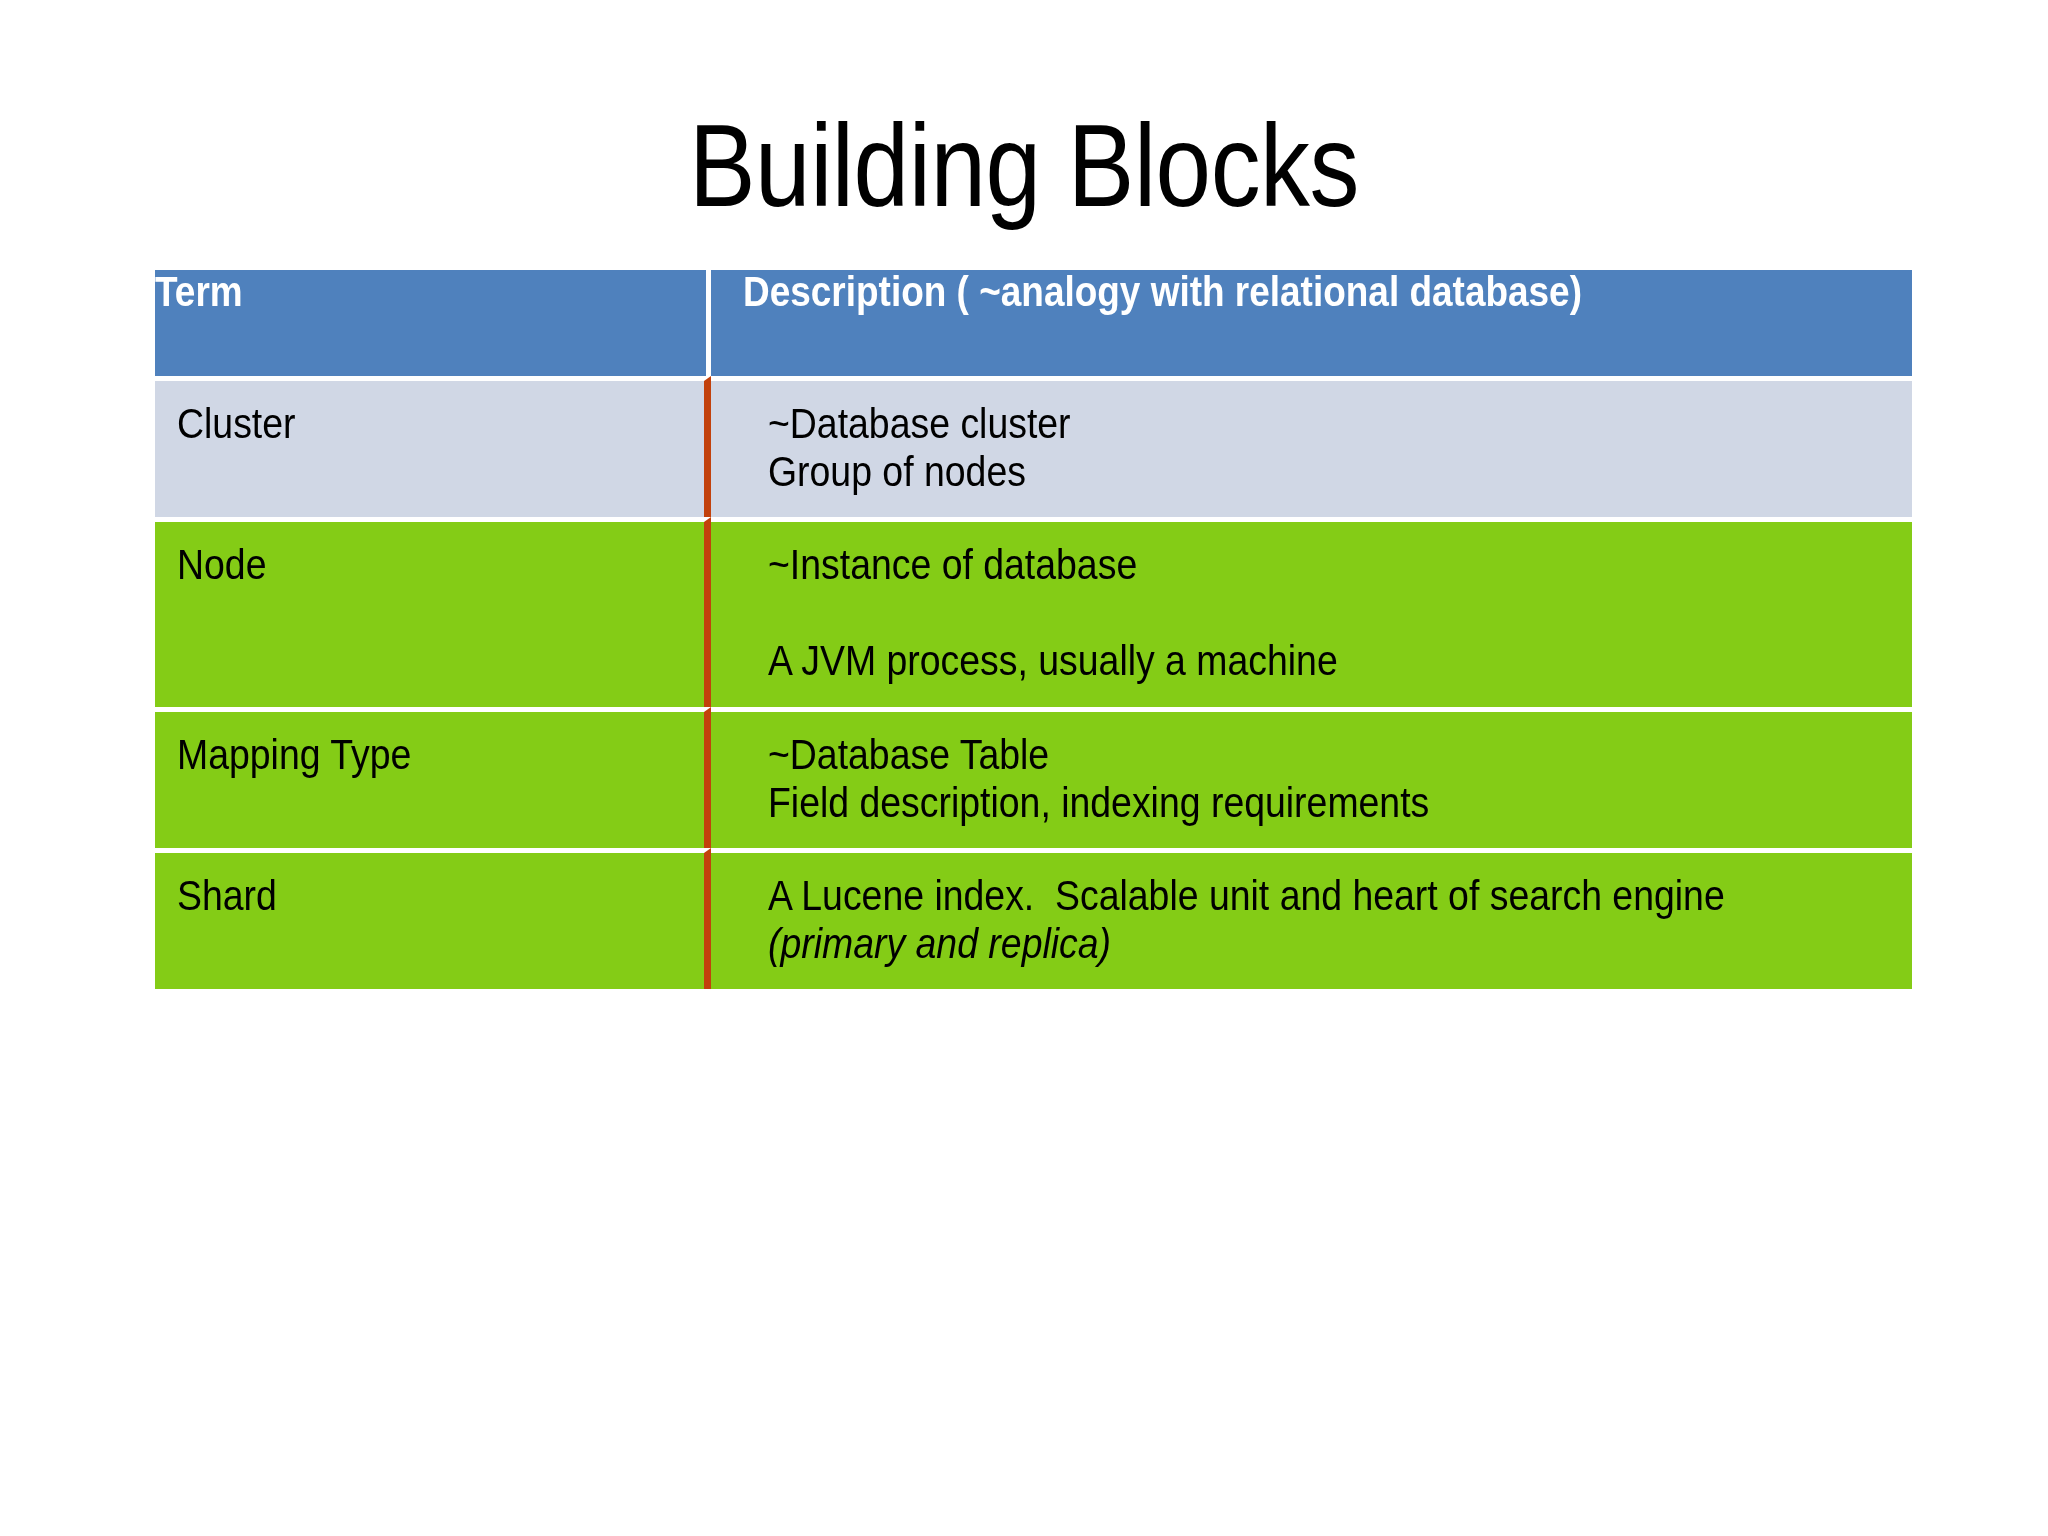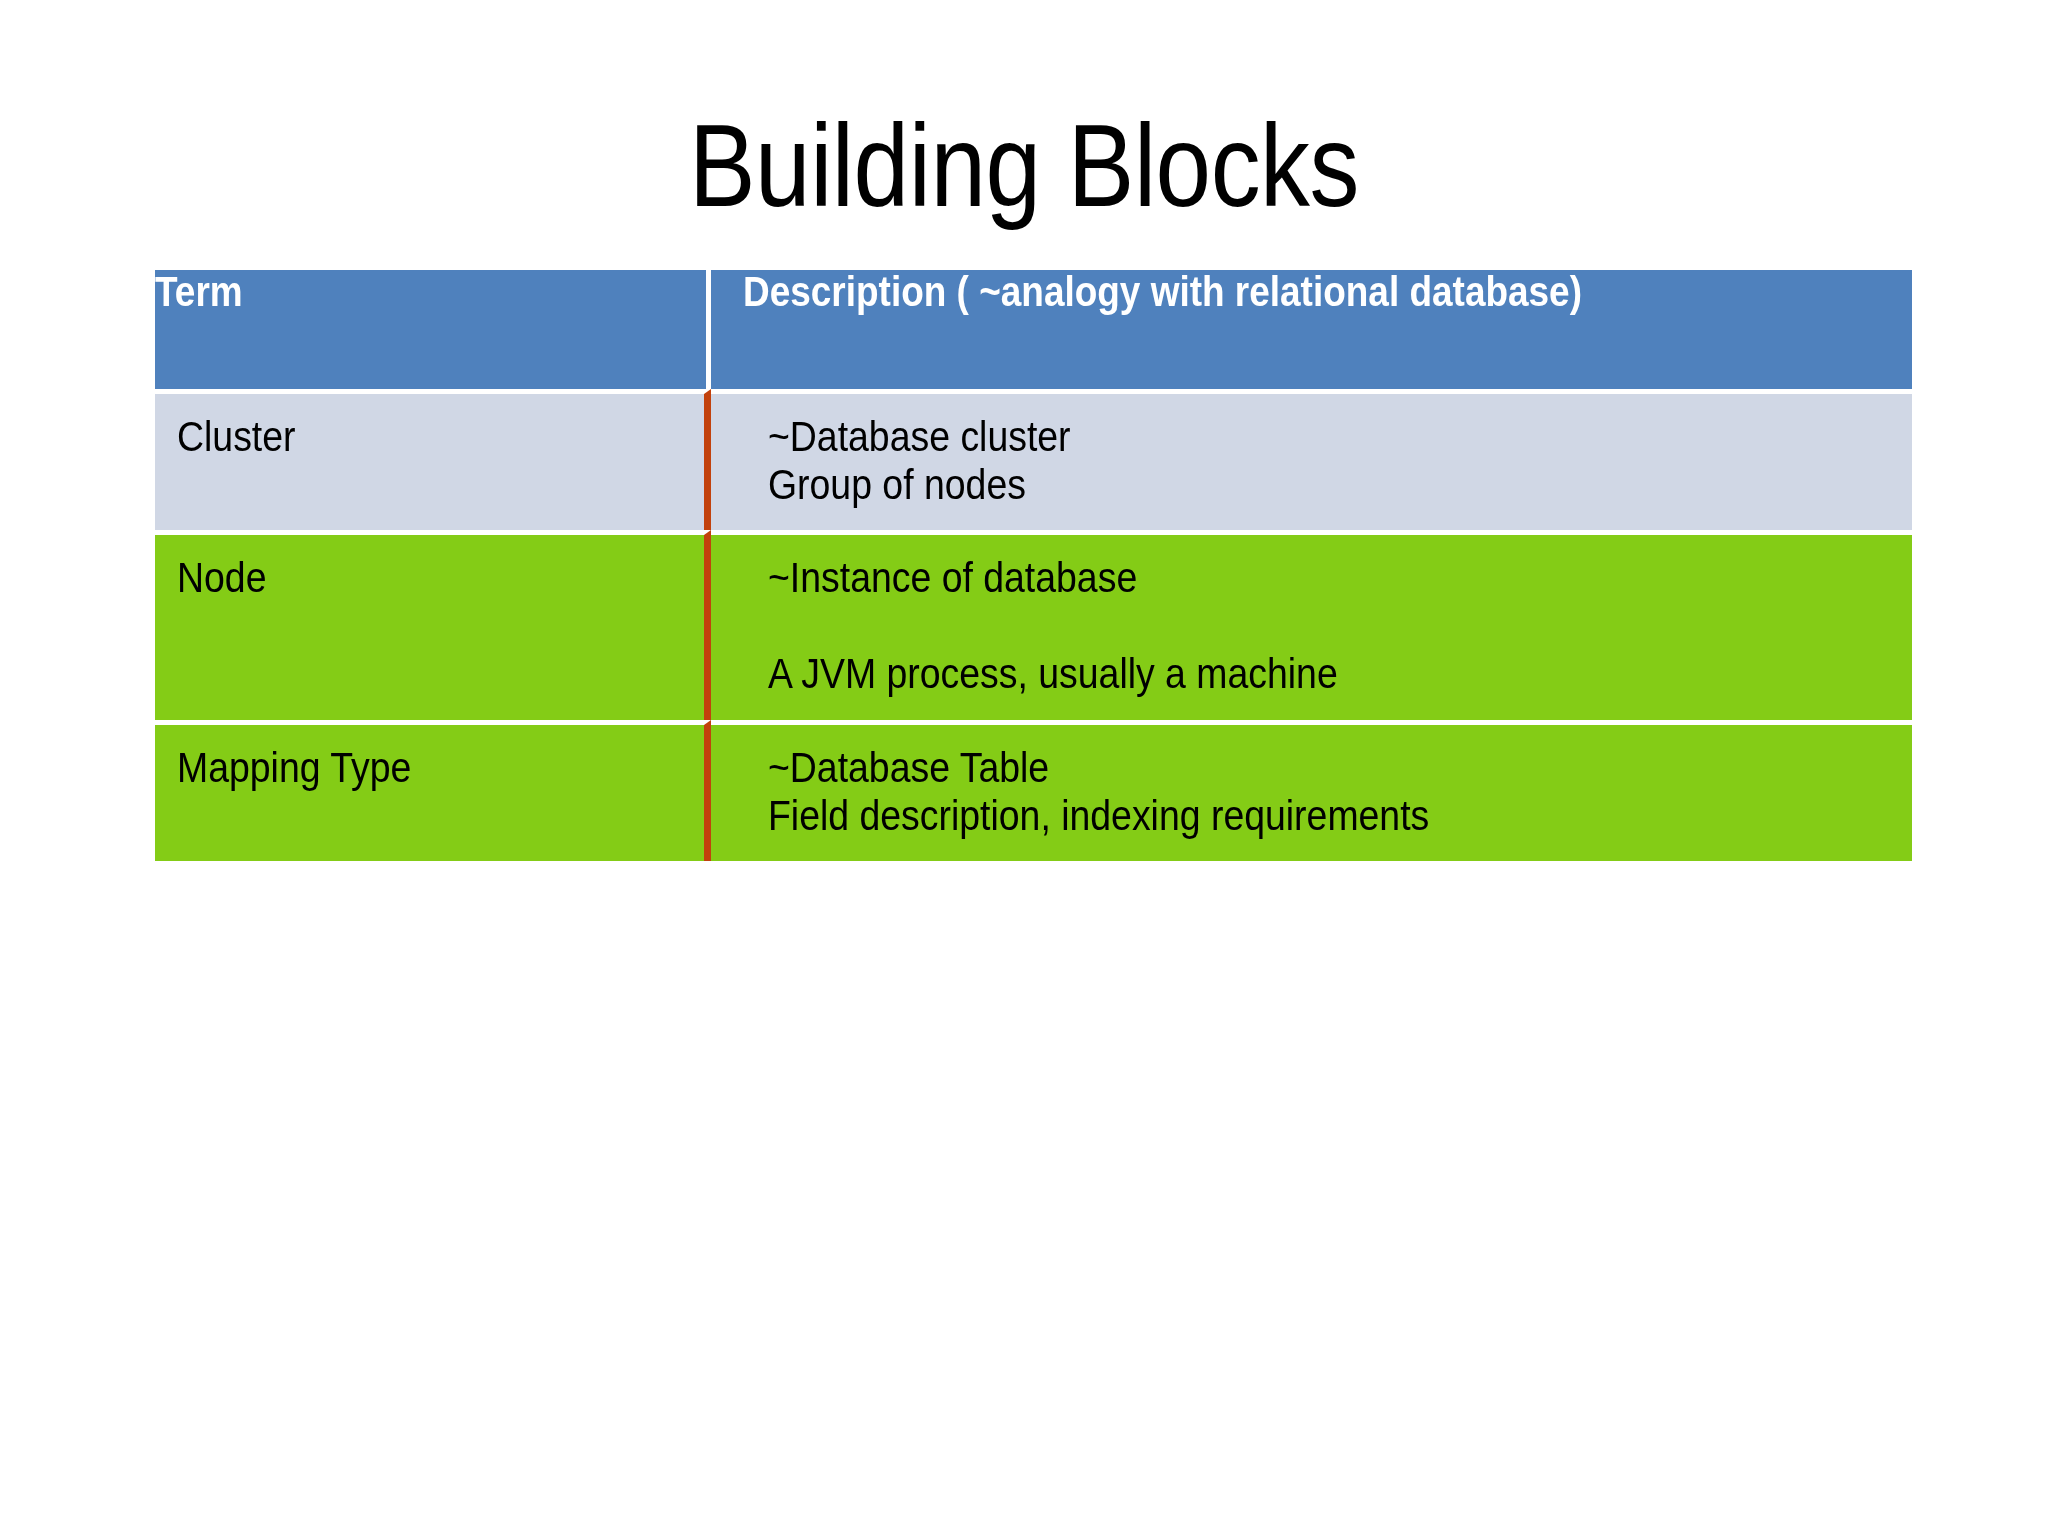--- a/index.html
+++ b/index.html
@@ -54,21 +54,21 @@
   .bb-table th,
   .bb-table td {
     vertical-align: top;
     padding: 0;
     border: 0;
   }
 
   
   .head-cell {
     background: #4F81BD;
-    height: 119px;
+    height: 106px;
     box-sizing: border-box;
     padding: 24px 0 0 22px;
     text-align: left;
   }
   .head-cell.desc { padding-left: 32px; }
 
   .head-text {
     display: inline-block;
     font-size: 42px;
     line-height: 1.06;
@@ -182,16 +182,30 @@
           </td>
           <td class="desc">
             <div class="cell-pad desc">
               <span class="cell-text">
                 <span class="ln"><span class="">~Database Table</span></span>
                 <span class="ln"><span class="">Field description, indexing requirements</span></span>
               </span>
             </div>
           </td>
         </tr>
+        <tr class="row-light">
+          <td class="term">
+            <div class="cell-pad">
+              <span class="cell-text">Shard</span>
+            </div>
+          </td>
+          <td class="desc">
+            <div class="cell-pad desc">
+              <span class="cell-text">
+                <span class="ln"><span class="">A Lucene index.  Scalable unit and heart of search engine </span><span class="ital">(primary and replica)</span></span>
+              </span>
+            </div>
+          </td>
+        </tr>
       </tbody>
   </table>
 
 </div>
 
 </body></html>

